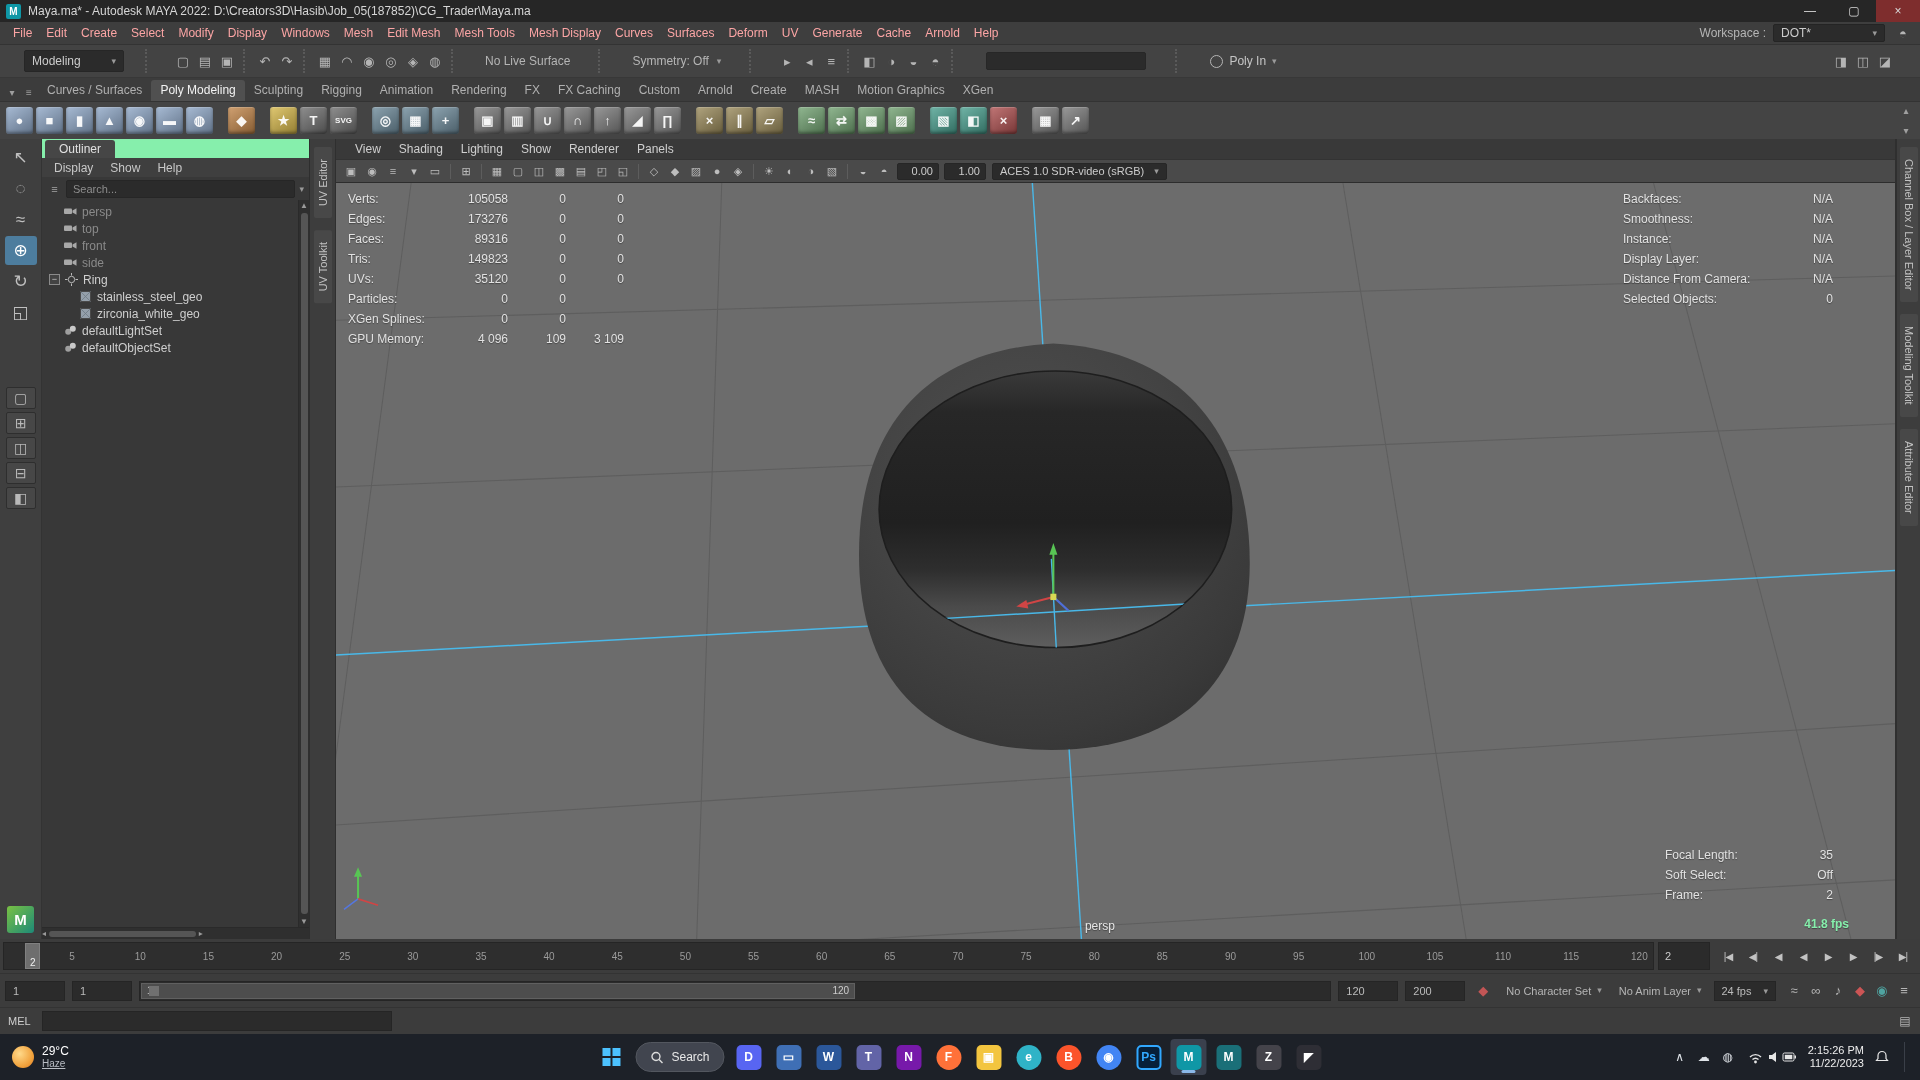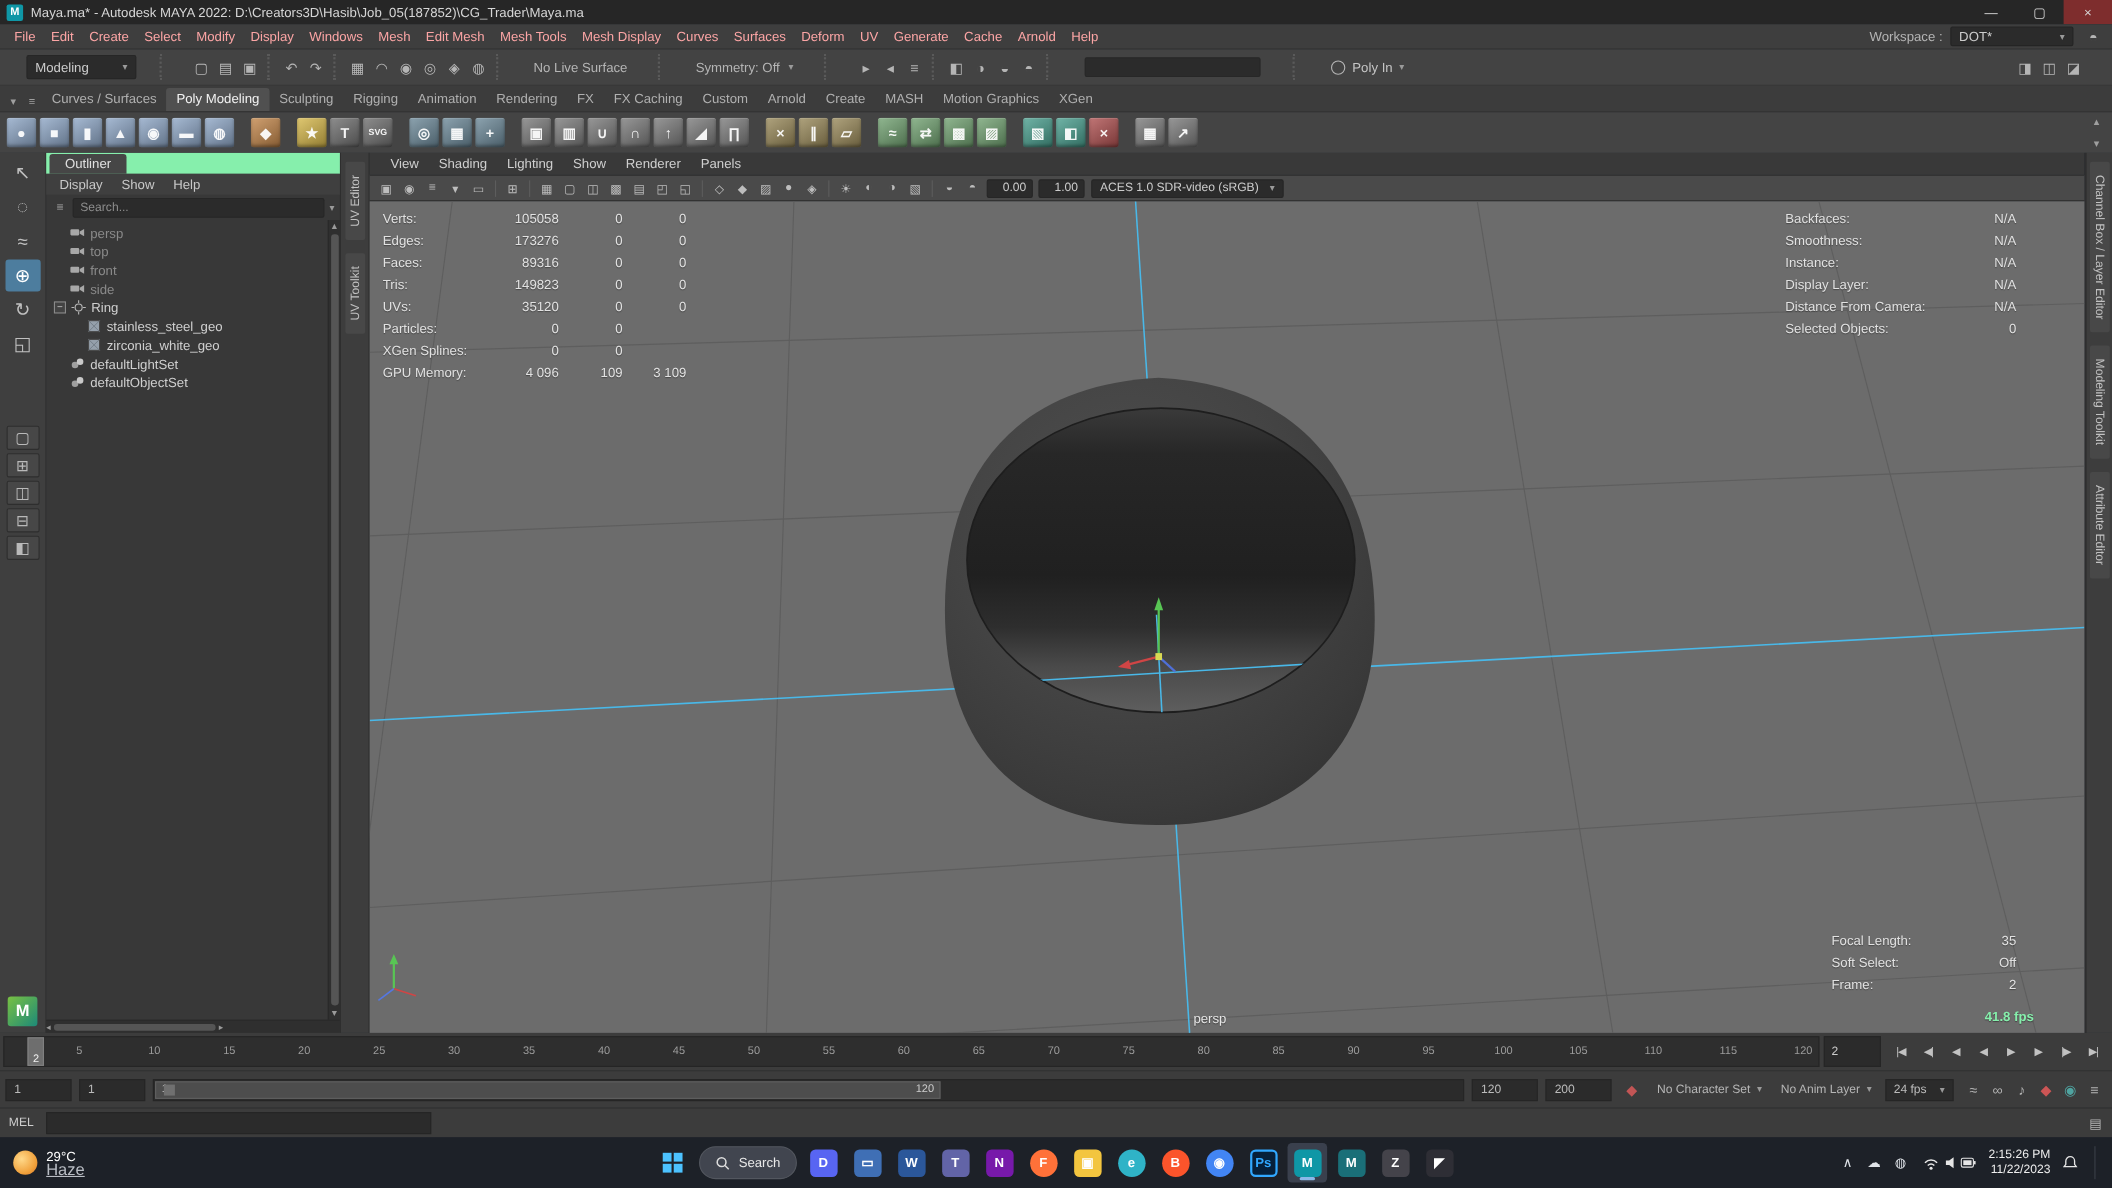--- a/index.html
+++ b/index.html
@@ -159,21 +159,21 @@
   .mel-input{width:350px;height:20px;background:#2b2b2b;border:1px solid #252525;color:#ccc;
     font-family:"Liberation Sans",sans-serif;font-size:11px;outline:none;padding:0 6px;}
   .cmd-spacer{flex:1;}
   .script-icon{width:22px;height:20px;display:flex;align-items:center;justify-content:center;color:#b5b5b5;}
 
   
   .taskbar{height:46px;background:#1d2128;display:flex;align-items:center;padding:0 12px;position:relative;flex:0 0 auto;}
   .weather{display:flex;align-items:center;gap:8px;}
   .weather-icon{width:22px;height:22px;border-radius:50%;background:radial-gradient(circle at 35% 35%,#ffd98a,#f0a03a 65%,#d9742a);}
   .weather-temp{font-size:12px;color:#fff;line-height:14px;}
-  .weather-desc{font-size:15px;color:#b9bdc4;line-height:12px;text-decoration:underline;}
+  .weather-desc{font-size:10px;color:#b9bdc4;line-height:12px;text-decoration:underline;}
   .tb-center{position:absolute;left:50%;top:0;bottom:0;transform:translateX(-50%);display:flex;align-items:center;gap:6px;}
   .start-slot{width:36px;height:36px;border-radius:4px;display:flex;align-items:center;justify-content:center;}
   .winlogo{display:grid;grid-template-columns:8px 8px;grid-template-rows:8px 8px;gap:1.5px;}
   .winlogo div{background:#4cc2ff;}
   .search-pill{height:30px;border-radius:15px;background:#41454f;border:1px solid #53575f;display:flex;
     align-items:center;gap:8px;padding:0 14px;color:#e8e8e8;font-size:12px;}
   .app-slot{width:36px;height:36px;border-radius:4px;display:flex;align-items:center;justify-content:center;position:relative;}
   .app-slot.active{background:#3a404d;}
   .app-slot.active::after{content:"";position:absolute;bottom:2px;left:50%;transform:translateX(-50%);
     width:14px;height:3px;border-radius:2px;background:#8ab8e8;}

